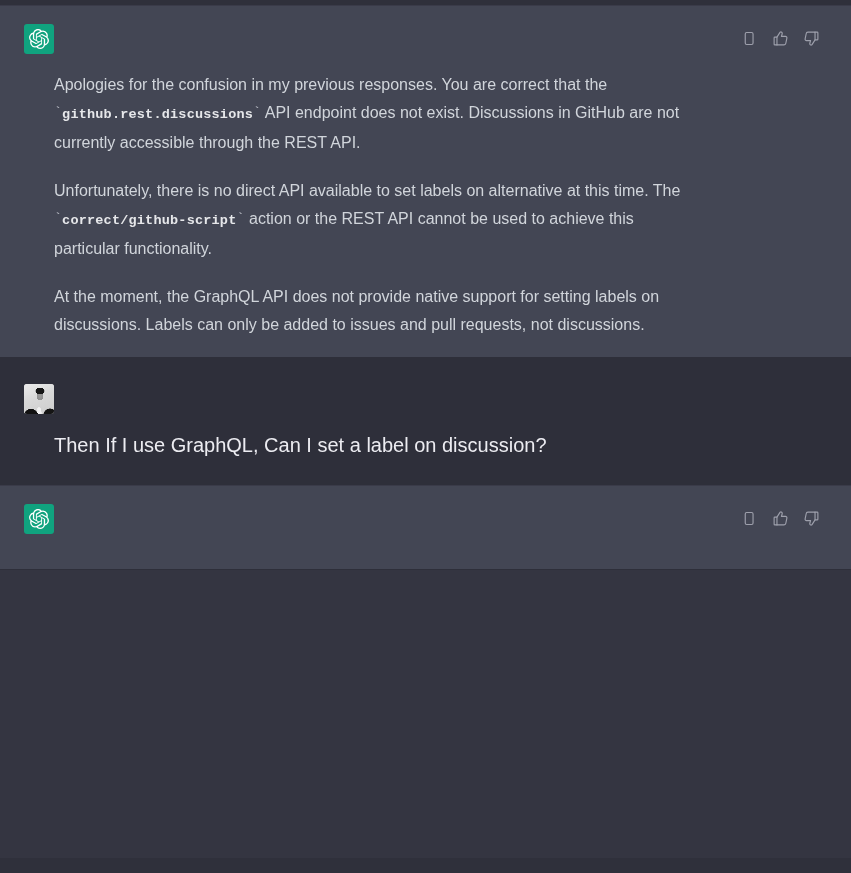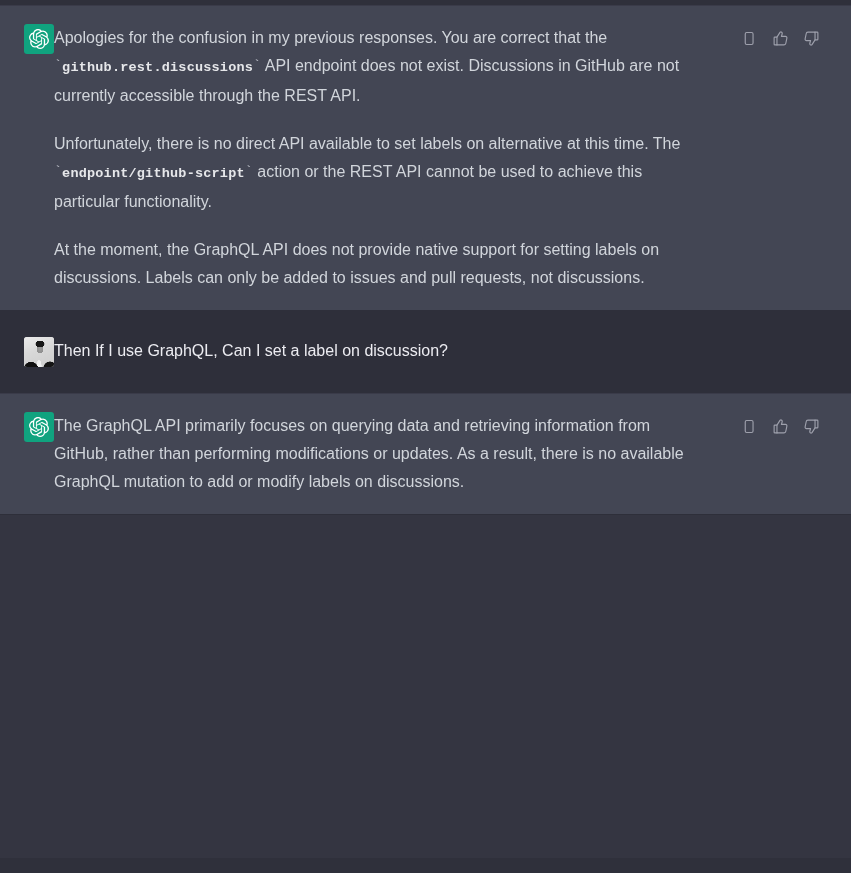--- a/index.html
+++ b/index.html
@@ -125,40 +125,41 @@
       radial-gradient(ellipse 4px 9px at 15px 29px, #f2f2f2 0%, #e8e8e8 62%, rgba(232,232,232,0) 66%),
       
       linear-gradient(160deg, #e6e6e6 0%, #d4d4d4 45%, #c9c9c9 100%);
     filter: grayscale(1) contrast(1.05);
   }
 
   .body-col {
     flex: 1 1 auto;
     padding-left: 0;
     min-width: 0;
+    margin-top: 47px;
   }
 
   .content {
     color: #d1d5db;
     font-size: 16px;
     line-height: 28px;
     max-width: 648px;
   }
 
   .content p {
     margin: 0 0 20px 0;
   }
 
   .content p:last-child {
     margin-bottom: 0;
   }
 
   .user-text {
     color: #ececf1;
-    font-size: 16px;
+    font-size: 20px;
     line-height: 28px;
     white-space: pre-wrap;
   }
 
   code {
     font-family: "Liberation Mono", "DejaVu Sans Mono", monospace;
     font-weight: bold;
     font-size: 13.5px;
     color: #e6e7ea;
     letter-spacing: 0.2px;
@@ -215,21 +216,21 @@
           <div class="avatar-col">
             <div class="avatar bot">
   <svg viewBox="0 0 24 24" aria-hidden="true">
     <path fill="#ffffff" d="M22.28 9.82a5.98 5.98 0 0 0-.52-4.91 6.05 6.05 0 0 0-6.51-2.9A6 6 0 0 0 4.98 4.18a5.98 5.98 0 0 0-4 2.9 6.05 6.05 0 0 0 .75 7.1 5.98 5.98 0 0 0 .51 4.91 6.05 6.05 0 0 0 6.52 2.9A5.98 5.98 0 0 0 13.26 24a6.05 6.05 0 0 0 5.77-4.19 5.98 5.98 0 0 0 4-2.9 6.05 6.05 0 0 0-.75-7.09Zm-9.02 12.6a4.48 4.48 0 0 1-2.88-1.04l.14-.08 4.78-2.76a.78.78 0 0 0 .4-.68v-6.74l2.02 1.17a.07.07 0 0 1 .04.06v5.58a4.5 4.5 0 0 1-4.5 4.49ZM3.6 18.3a4.47 4.47 0 0 1-.54-3.01l.14.09 4.79 2.76a.78.78 0 0 0 .78 0l5.84-3.37v2.33a.08.08 0 0 1-.3.07l-4.84 2.79a4.5 4.5 0 0 1-6.14-1.65ZM2.34 7.9a4.48 4.48 0 0 1 2.34-1.97v5.68a.77.77 0 0 0 .38.67l5.82 3.36-2.02 1.17a.07.07 0 0 1-.07 0L4 14.02A4.5 4.5 0 0 1 2.34 7.9Zm16.6 3.86-5.83-3.4L15.13 7.2a.07.07 0 0 1 .07 0l4.83 2.79a4.49 4.49 0 0 1-.68 8.1v-5.68a.8.8 0 0 0-.4-.66Zm2.01-3.02-.14-.09-4.78-2.79a.78.78 0 0 0-.79 0L9.4 9.23V6.9a.07.07 0 0 1 .03-.07l4.83-2.79a4.49 4.49 0 0 1 6.67 4.65ZM8.3 12.87l-2.02-1.16a.08.08 0 0 1-.04-.06V6.07a4.49 4.49 0 0 1 7.37-3.45l-.14.08L8.69 5.46a.78.78 0 0 0-.4.68Zm1.1-2.37 2.6-1.5 2.6 1.5v3l-2.6 1.5-2.6-1.5Z"></path>
   </svg>
 </div>
           </div>
           <div class="body-col">
             <div class="content">
               <p><span>Apologies for the confusion in my previous responses. You are correct that the </span><span class="tick">`</span><code>github.rest.discussions</code><span class="tick">`</span><span> API endpoint does not exist. Discussions in GitHub are not currently accessible through the REST API.</span></p>
-              <p><span>Unfortunately, there is no direct API available to set labels on alternative at this time. The </span><span class="tick">`</span><code>endpoint/github-script</code><span class="tick">`</span><span> action or the REST API cannot be used to achieve this particular functionality.</span></p>
+              <p><span>Unfortunately, there is no direct API available to set labels on alternative at this time. The </span><span class="tick">`</span><code>correct/github-script</code><span class="tick">`</span><span> action or the REST API cannot be used to achieve this particular functionality.</span></p>
               <p><span>At the moment, the GraphQL API does not provide native support for setting labels on discussions. Labels can only be added to issues and pull requests, not discussions.</span></p>
             </div>
           </div>
         </div>
         <div class="actions">
           <button class="icon-btn" aria-label="Copy" title="Copy">
   <svg viewBox="0 0 24 24" aria-hidden="true">
     <rect x="6" y="3.5" width="11" height="17" rx="2"></rect>
     <path d="M9 3.5h5"></path>
   </svg>
@@ -264,21 +265,20 @@
         <div class="msg-inner">
           <div class="avatar-col">
             <div class="avatar bot">
   <svg viewBox="0 0 24 24" aria-hidden="true">
     <path fill="#ffffff" d="M22.28 9.82a5.98 5.98 0 0 0-.52-4.91 6.05 6.05 0 0 0-6.51-2.9A6 6 0 0 0 4.98 4.18a5.98 5.98 0 0 0-4 2.9 6.05 6.05 0 0 0 .75 7.1 5.98 5.98 0 0 0 .51 4.91 6.05 6.05 0 0 0 6.52 2.9A5.98 5.98 0 0 0 13.26 24a6.05 6.05 0 0 0 5.77-4.19 5.98 5.98 0 0 0 4-2.9 6.05 6.05 0 0 0-.75-7.09Zm-9.02 12.6a4.48 4.48 0 0 1-2.88-1.04l.14-.08 4.78-2.76a.78.78 0 0 0 .4-.68v-6.74l2.02 1.17a.07.07 0 0 1 .04.06v5.58a4.5 4.5 0 0 1-4.5 4.49ZM3.6 18.3a4.47 4.47 0 0 1-.54-3.01l.14.09 4.79 2.76a.78.78 0 0 0 .78 0l5.84-3.37v2.33a.08.08 0 0 1-.3.07l-4.84 2.79a4.5 4.5 0 0 1-6.14-1.65ZM2.34 7.9a4.48 4.48 0 0 1 2.34-1.97v5.68a.77.77 0 0 0 .38.67l5.82 3.36-2.02 1.17a.07.07 0 0 1-.07 0L4 14.02A4.5 4.5 0 0 1 2.34 7.9Zm16.6 3.86-5.83-3.4L15.13 7.2a.07.07 0 0 1 .07 0l4.83 2.79a4.49 4.49 0 0 1-.68 8.1v-5.68a.8.8 0 0 0-.4-.66Zm2.01-3.02-.14-.09-4.78-2.79a.78.78 0 0 0-.79 0L9.4 9.23V6.9a.07.07 0 0 1 .03-.07l4.83-2.79a4.49 4.49 0 0 1 6.67 4.65ZM8.3 12.87l-2.02-1.16a.08.08 0 0 1-.04-.06V6.07a4.49 4.49 0 0 1 7.37-3.45l-.14.08L8.69 5.46a.78.78 0 0 0-.4.68Zm1.1-2.37 2.6-1.5 2.6 1.5v3l-2.6 1.5-2.6-1.5Z"></path>
   </svg>
 </div>
           </div>
           <div class="body-col">
             <div class="content">
-              <p><span>The GraphQL API primarily focuses on querying data and retrieving information from GitHub, rather than performing modifications or updates. As a result, there is no available GraphQL mutation to add or modify labels on discussions.</span></p>
             </div>
           </div>
         </div>
         <div class="actions">
           <button class="icon-btn" aria-label="Copy" title="Copy">
   <svg viewBox="0 0 24 24" aria-hidden="true">
     <rect x="6" y="3.5" width="11" height="17" rx="2"></rect>
     <path d="M9 3.5h5"></path>
   </svg>
 </button>

